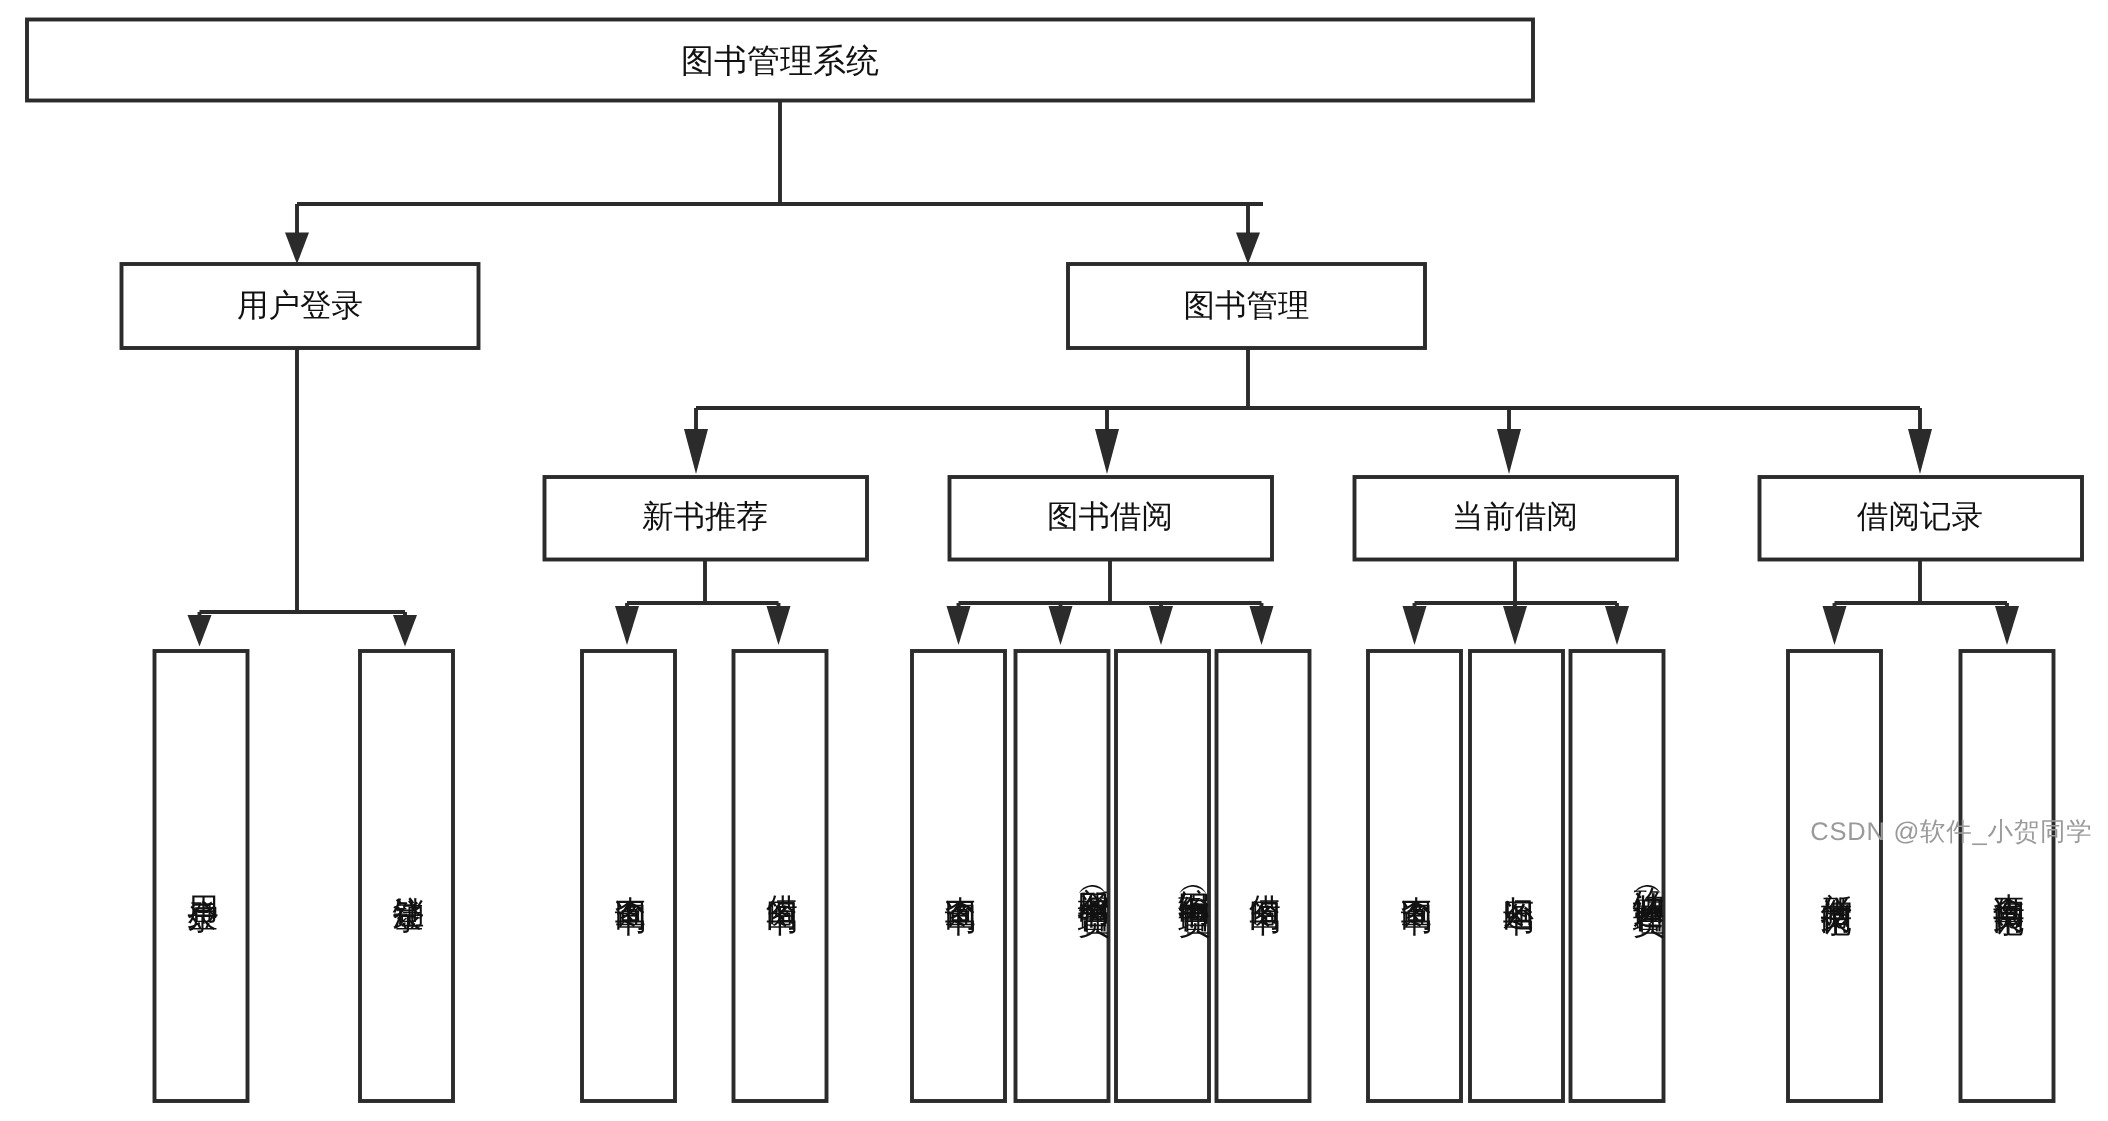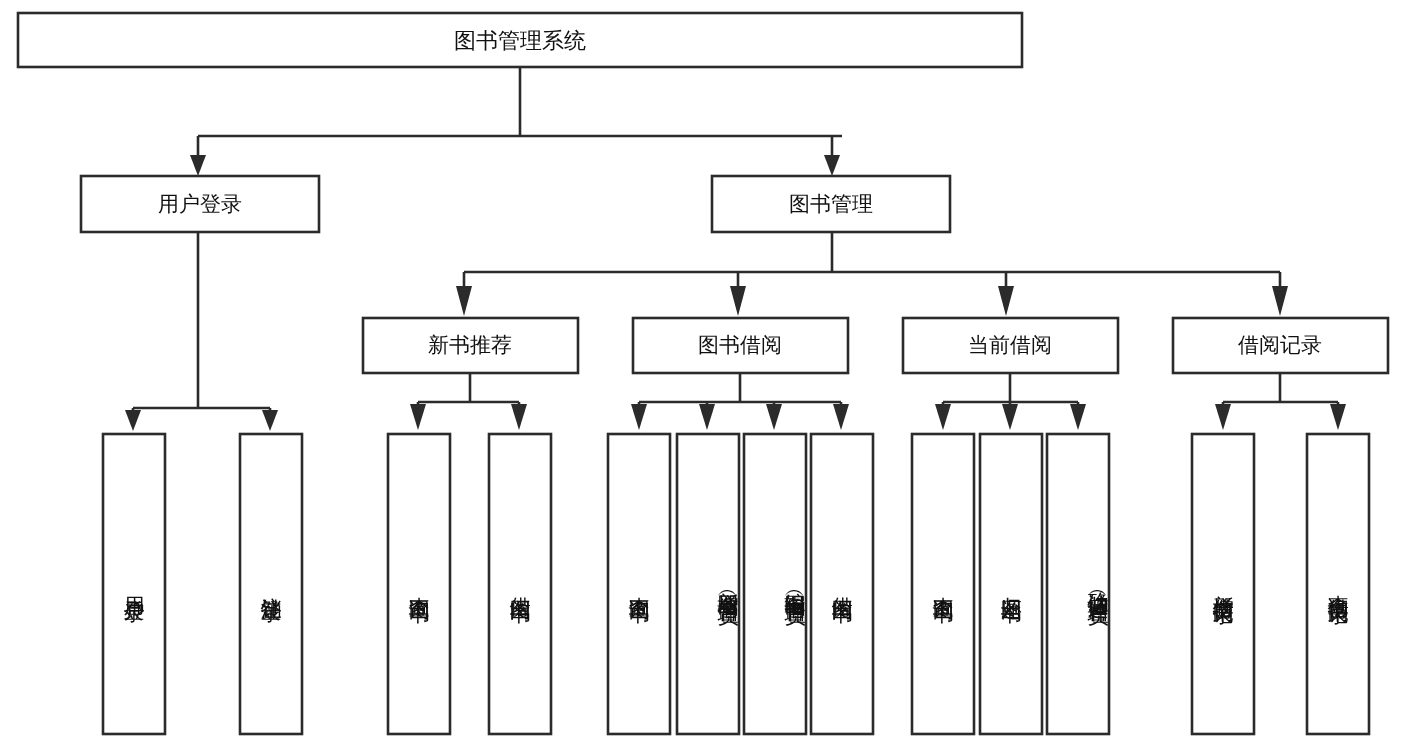--- a/index.html
+++ b/index.html
@@ -213,13 +213,14 @@
   <div class="leaf-label-wrap" style="left:744px; top:434px; width:62px; height:300px; align-items:flex-start;">编辑图书（管理员）</div>
   <div class="leaf-label-wrap" style="left:811px; top:434px; width:62px; height:300px;">借阅图书</div>
 
   <div class="leaf-label-wrap" style="left:912px; top:434px; width:62px; height:300px;">查询图书</div>
   <div class="leaf-label-wrap" style="left:980px; top:434px; width:62px; height:300px;">归还图书</div>
   <div class="leaf-label-wrap" style="left:1047px; top:434px; width:62px; height:300px; align-items:flex-start;">确认归还（管理员）</div>
 
   <div class="leaf-label-wrap" style="left:1192px; top:434px; width:62px; height:300px;">新增借阅记录</div>
   <div class="leaf-label-wrap" style="left:1307px; top:434px; width:62px; height:300px;">查询借阅记录</div>
 
+  <div class="watermark">CSDN @软件_小贺同学</div>
 </div>
 
 </body></html>

